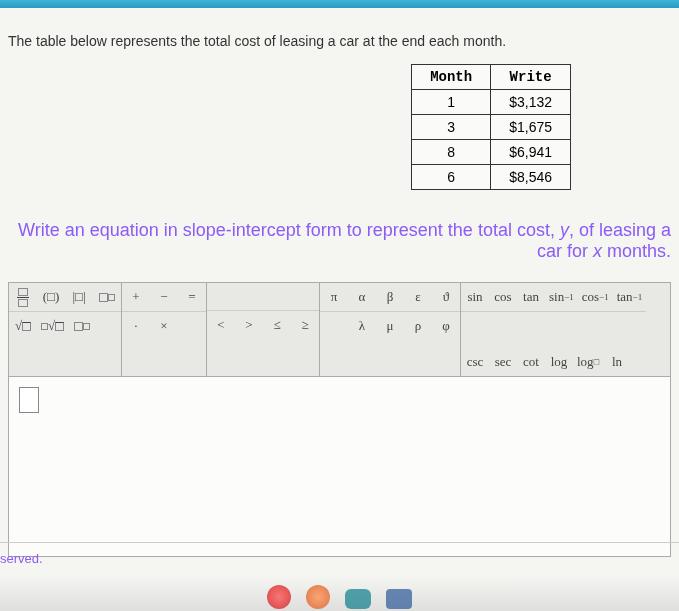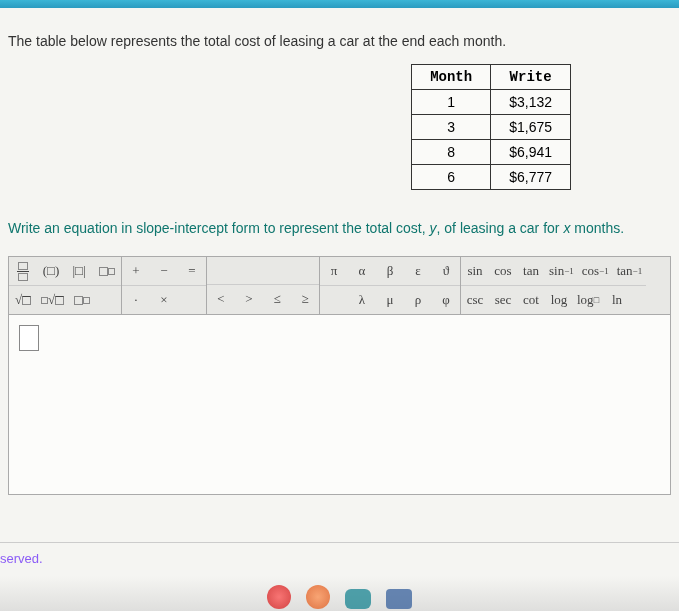--- a/index.html
+++ b/index.html
@@ -37,23 +37,24 @@
     }
     .data-table th {
       font-weight: bold;
       background: #fafaf8;
       font-family: Liberation Mono, monospace;
     }
     .data-table td {
       background: #fafaf8;
     }
     .prompt2 {
-      font-size: 14px;
-      color: #0f766e;
+      font-size: 18px;
+      color: #8b5cf6;
       margin-bottom: 20px;
+      text-align: right;
     }
     .italic { font-style: italic; }
     .toolbar {
       border: 1px solid #aaa;
       display: flex;
       background: #e8e8e5;
       font-size: 13px;
     }
     .tool-group {
       display: flex;
@@ -166,21 +167,21 @@
     <tr>
       <td>3</td>
       <td>$1,675</td>
     </tr>
     <tr>
       <td>8</td>
       <td>$6,941</td>
     </tr>
     <tr>
       <td>6</td>
-      <td>$6,777</td>
+      <td>$8,546</td>
     </tr>
   </tbody>
     </table>
 
   <p class="prompt2">
     <span>Write an equation in slope-intercept form to represent the total cost, </span><span class="italic">y</span><span>, of leasing a car for </span><span class="italic">x</span><span> months.</span>
   </p>
 
   <div class="toolbar">
     <div class="tool-group">
@@ -241,21 +242,21 @@
       </div>
       <div class="tool-row">
         <div class="tool-btn" style="min-width:28px;"></div>
         <div class="tool-btn">λ</div>
         <div class="tool-btn">μ</div>
         <div class="tool-btn">ρ</div>
         <div class="tool-btn">φ</div>
       </div>
     </div>
 
-    <div class="tool-group" style="border-right:none;">
+    <div class="tool-group" style="border-right:none;gap:36px;">
       <div class="tool-row">
         <div class="tool-btn">sin</div>
         <div class="tool-btn">cos</div>
         <div class="tool-btn">tan</div>
         <div class="tool-btn">
             <span>sin</span>
             <span class="sup">−1</span>
           </div>
         <div class="tool-btn">
             <span>cos</span>

